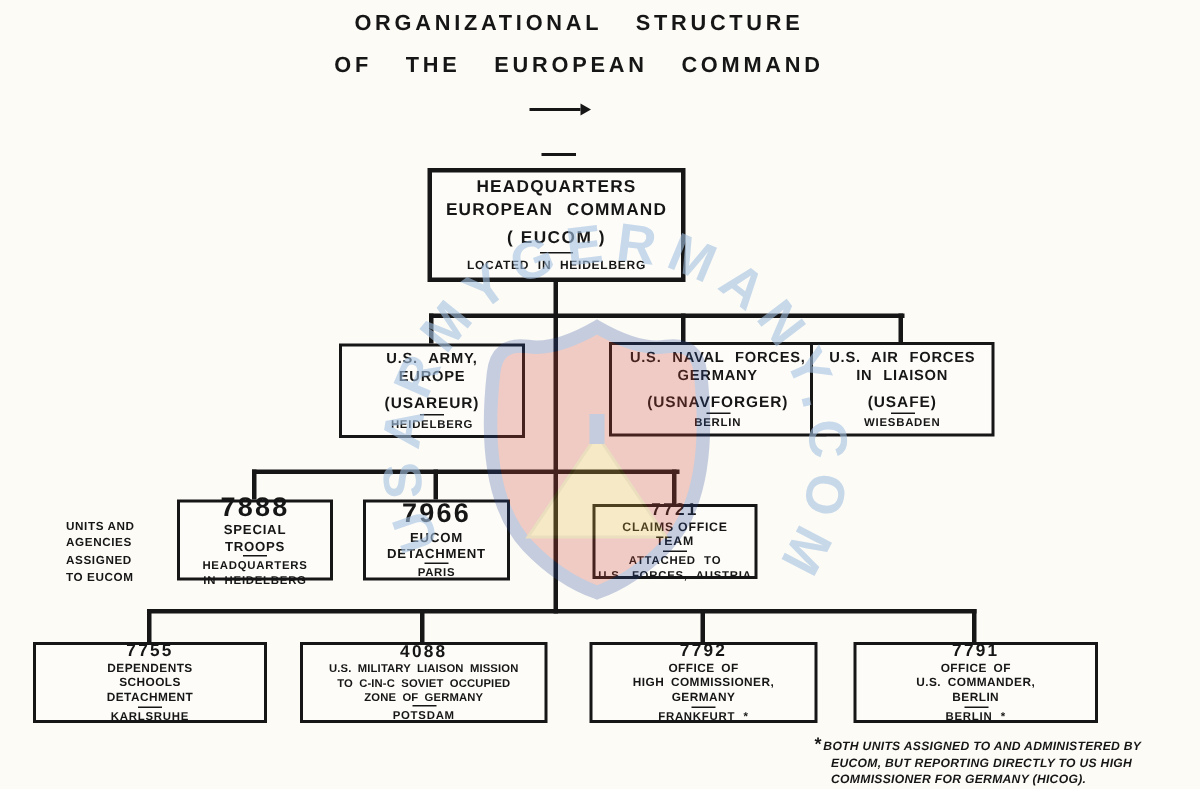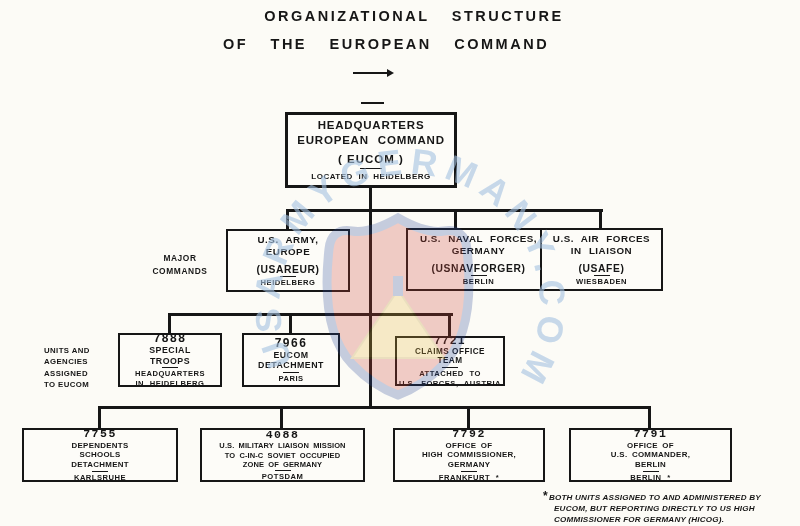--- a/index.html
+++ b/index.html
@@ -3,21 +3,21 @@
 <meta charset="utf-8">
 <style>
   html,body{margin:0;padding:0;background:#e8e6e0;}
   .stage{
     position:relative;width:800px;height:526px;background:#fcfbf6;
     overflow:hidden;font-family:"Liberation Sans",sans-serif;color:#161616;
   }
   
   .title-line{position:absolute;left:0;width:772px;text-align:center;font-weight:bold;
     font-size:14.5px;letter-spacing:2.5px;word-spacing:16px;}
-  .t1{top:8px;padding-left:28px;} .t2{top:36px;}
+  .t1{top:8px;} .t2{top:36px;}
   .date-line{position:absolute;left:0;top:84px;width:746px;text-align:center;font-weight:bold;
     font-size:10.5px;letter-spacing:1.5px;word-spacing:7px;}
   .date-arrow{position:absolute;left:353px;top:72px;width:34px;height:2px;background:#161616;}
   .date-arrow-head{position:absolute;left:387px;top:69px;width:0;height:0;
     border-left:7px solid #161616;border-top:4px solid transparent;border-bottom:4px solid transparent;}
   .date-underline{position:absolute;left:361px;top:102px;width:23px;height:2px;background:#161616;}
   
   .ln{position:absolute;background:#161616;}
   
   .box{position:absolute;background:#fdfcf8;border:2.5px solid #161616;box-sizing:border-box;
@@ -28,24 +28,24 @@
   .divider.tiny{width:16px;margin:1px 0 1px 0;}
   .sub{font-size:7.6px;letter-spacing:0.5px;word-spacing:3px;line-height:1.25;}
   
   .box-hq .main{font-size:11.5px;letter-spacing:0.8px;word-spacing:5px;line-height:1.3;}
   .box-hq .paren{font-size:11.5px;letter-spacing:1px;margin-top:6px;}
   .box-hq .sub{margin-top:1px;font-size:8px;}
   
   .box-major .main{font-size:9.8px;letter-spacing:0.5px;word-spacing:4px;line-height:1.3;}
   .box-major .paren{font-size:10.3px;letter-spacing:0.6px;margin-top:5px;}
   
-  .num{font-size:12px;letter-spacing:1.5px;line-height:1.1;}
+  .num{font-size:18px;letter-spacing:1.5px;line-height:1.1;}
   .box-unit .main{font-size:8.8px;letter-spacing:0.5px;line-height:1.2;}
   
-  .box-bottom .num{font-size:11.5px;font-family:Liberation Mono, monospace;}
+  .box-bottom .num{font-size:11.5px;}
   .box-bottom .main{font-size:7.9px;letter-spacing:0.3px;word-spacing:2px;line-height:1.22;}
   .box-bottom.wide .main{font-size:7.5px;letter-spacing:0.1px;}
   
   .side-label{position:absolute;font-weight:bold;text-align:center;}
   .lbl-major{left:146px;top:252px;width:68px;font-size:8.4px;letter-spacing:0.6px;line-height:1.5;}
   .lbl-units{left:44px;top:345px;width:66px;font-size:7.8px;letter-spacing:0.4px;line-height:1.45;text-align:left;}
   
   .footnote{position:absolute;left:543px;top:488px;width:254px;font-weight:bold;font-style:italic;
     font-size:8.1px;line-height:1.35;letter-spacing:0.2px;padding-left:11px;}
   .fn-first{text-indent:-11px;}
@@ -80,24 +80,20 @@
   <div class="ln" style="left:648px;top:406px;width:3px;height:23px"></div>
 
   <div class="box box-hq" style="left:285px;top:112px;width:172px;height:76px">
     <div class="main">HEADQUARTERS</div>
     <div class="main">EUROPEAN COMMAND</div>
     <div class="paren">( EUCOM )</div>
     <div class="divider"></div>
     <div class="sub">LOCATED IN HEIDELBERG</div>
   </div>
 
-  <div class="side-label lbl-major">
-    <div>MAJOR</div>
-    <div>COMMANDS</div>
-  </div>
 
   <div class="box box-major" style="left:226px;top:229px;width:124px;height:63px">
     <div class="main">U.S. ARMY,</div>
     <div class="main">EUROPE</div>
     <div class="paren">(USAREUR)</div>
     <div class="divider tiny"></div>
     <div class="sub">HEIDELBERG</div>
   </div>
   <div class="box box-major" style="left:406px;top:228px;width:145px;height:63px">
     <div class="main">U.S. NAVAL FORCES,</div>

